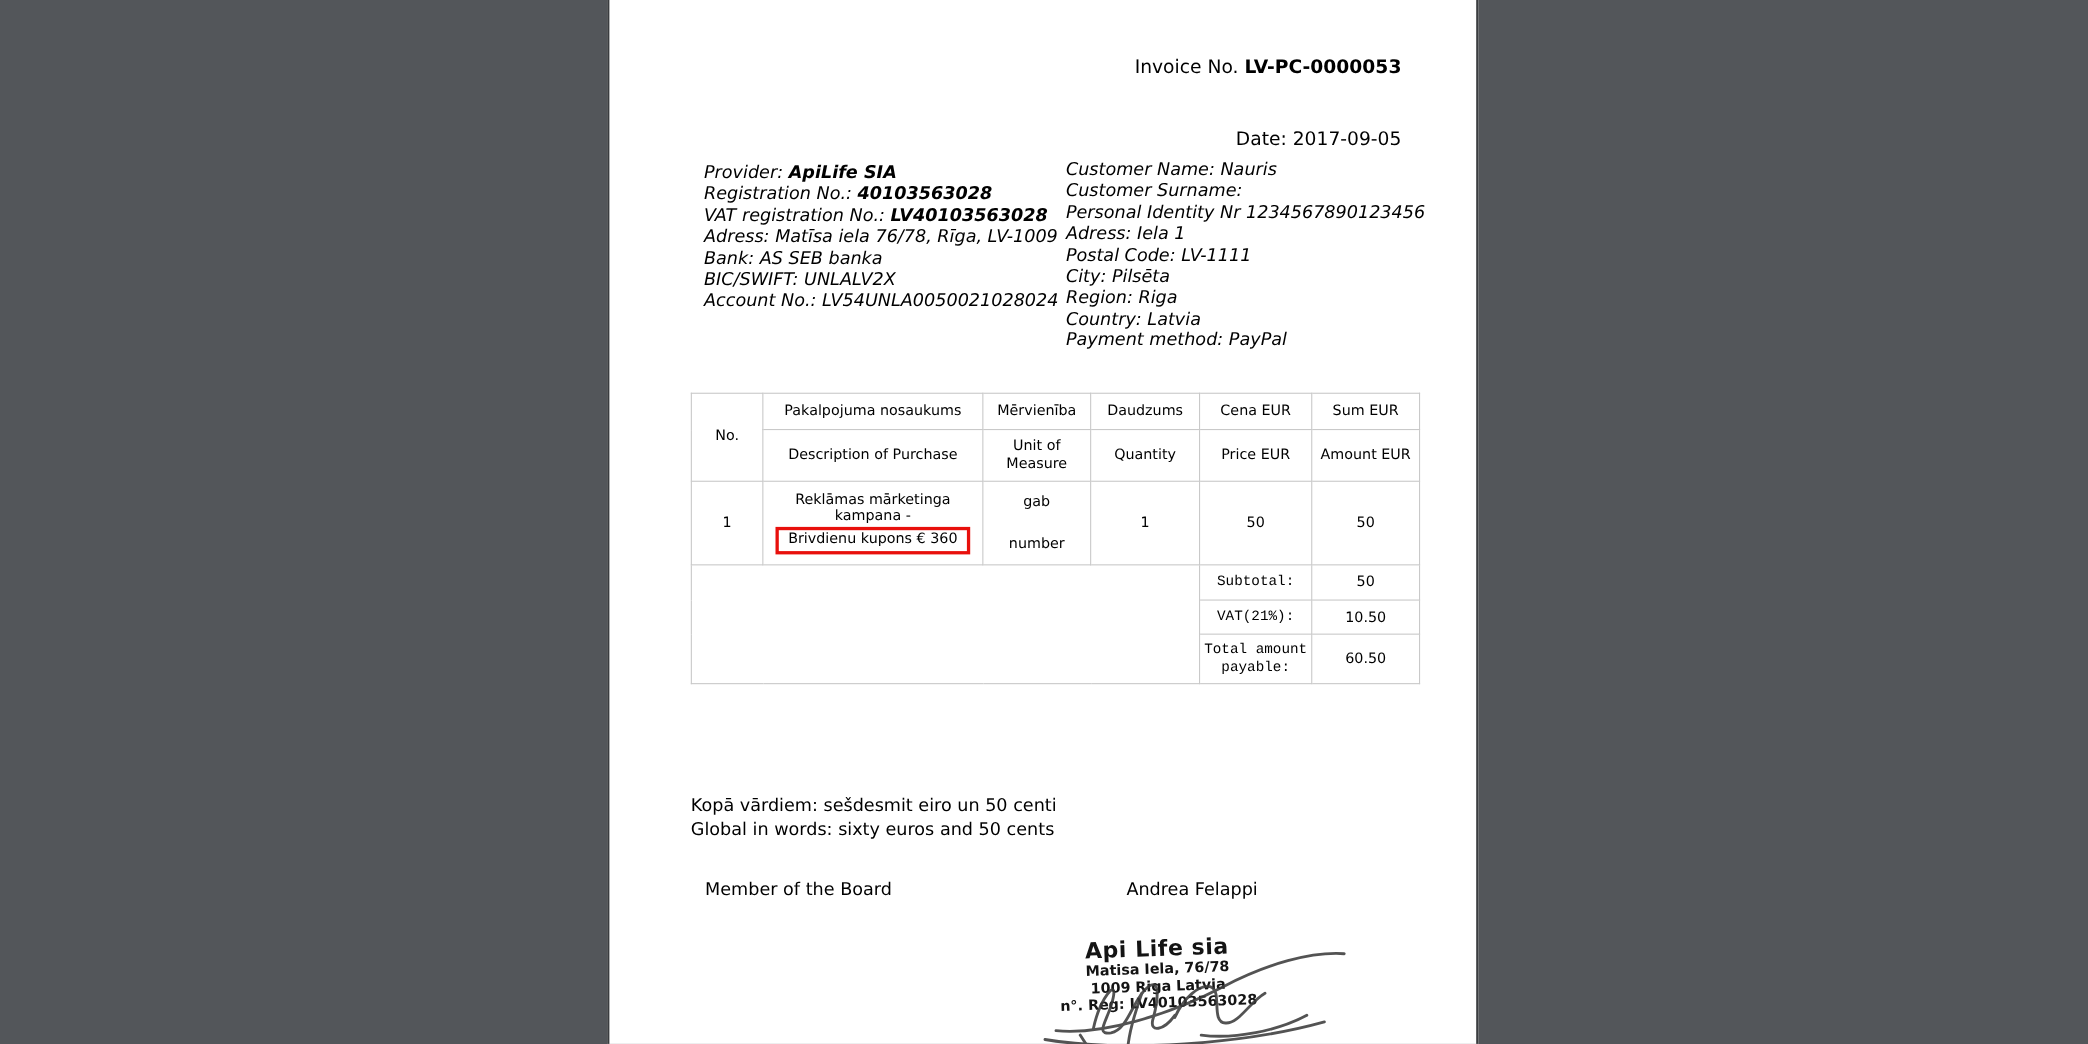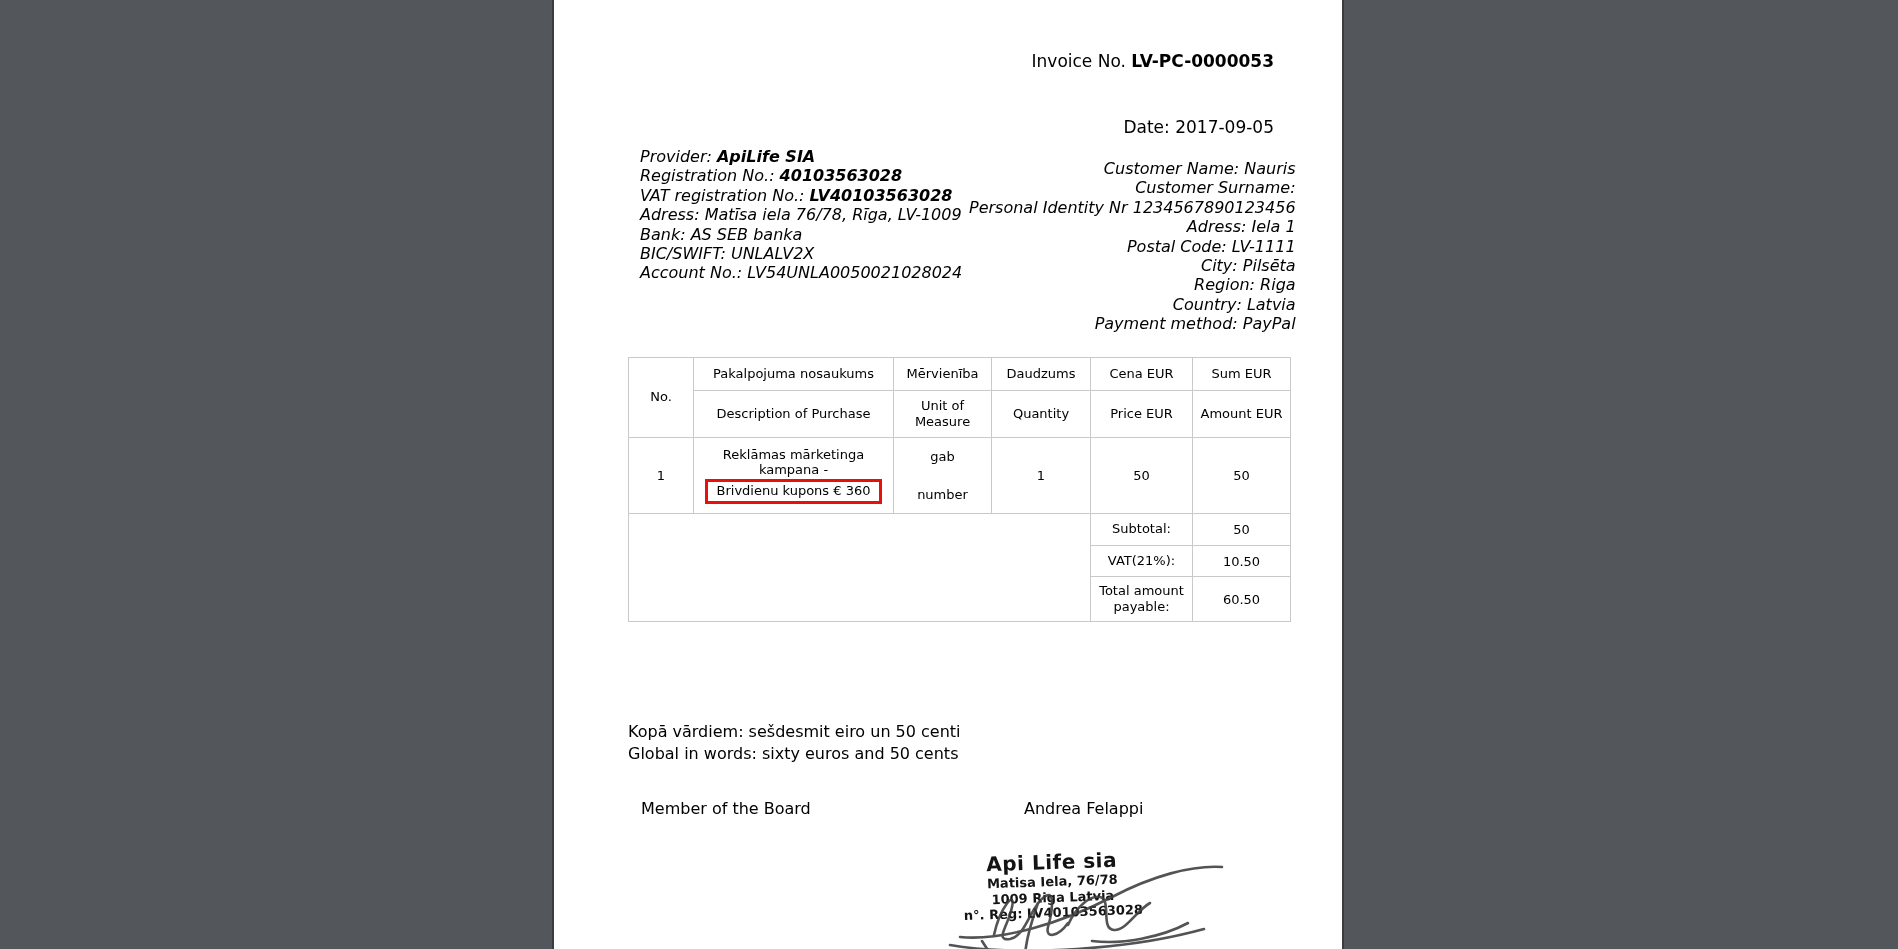--- a/index.html
+++ b/index.html
@@ -17,34 +17,34 @@
              font-size:93px;color:#1e6d9c;letter-spacing:-4px;}
 
   
   .inv-head{position:absolute;right:68px;top:6px;text-align:right;font-size:17px;line-height:22px;white-space:pre;margin-left:19px;}
   .inv-head b{font-weight:bold;}
 
   
   .kv{position:absolute;font-size:16px;line-height:19.4px;font-style:italic;}
   .kv-line{white-space:pre-wrap;}
   .provider{left:86px;top:147px;}
-  .customer{left:415px;top:159px;text-align:right;}
+  .customer{left:415px;top:144px;}
   .bv{font-weight:bold;}
 
   
   .inv-table{position:absolute;left:74px;top:357px;width:662px;border-collapse:collapse;table-layout:fixed;font-size:13px;}
   .inv-table td{border:1px solid #c9c9c9;text-align:center;vertical-align:middle;padding:0;}
   tr.rh1{height:33px;} tr.rh2{height:47px;} tr.rd{height:76px;}
   tr.rt1{height:32px;} tr.rt2{height:31px;} tr.rt3{height:45px;}
   .hdr{line-height:1.3;padding:0 12px;}
   .unitcell{padding:0 14px;line-height:1.25;}
   .desc-cell{vertical-align:top;padding-top:6px;line-height:1.18;}
   .red-box{display:inline-block;border:3px solid #e8100c;padding:1px 9px 3px;margin-top:1px;}
   .unit-top{margin-bottom:23px;}
-  .t-label{text-align:right;padding:0 8px;line-height:1.25;}
+  .t-label{text-align:right;padding:0 8px;line-height:1.25;font-family:Liberation Mono, monospace;}
 
   
   .special{position:absolute;left:74px;top:633px;font-size:16px;line-height:21.5px;}
   .words{position:absolute;left:74px;top:721px;font-size:16px;line-height:21.5px;}
   .member{position:absolute;left:87px;top:799px;font-size:16px;}
   .signer{position:absolute;left:470px;top:799px;font-size:16px;}
 
   
   .stamp{position:absolute;left:396px;top:851px;width:205px;text-align:center;transform:rotate(-2deg);
          font-weight:bold;color:#141414;}

